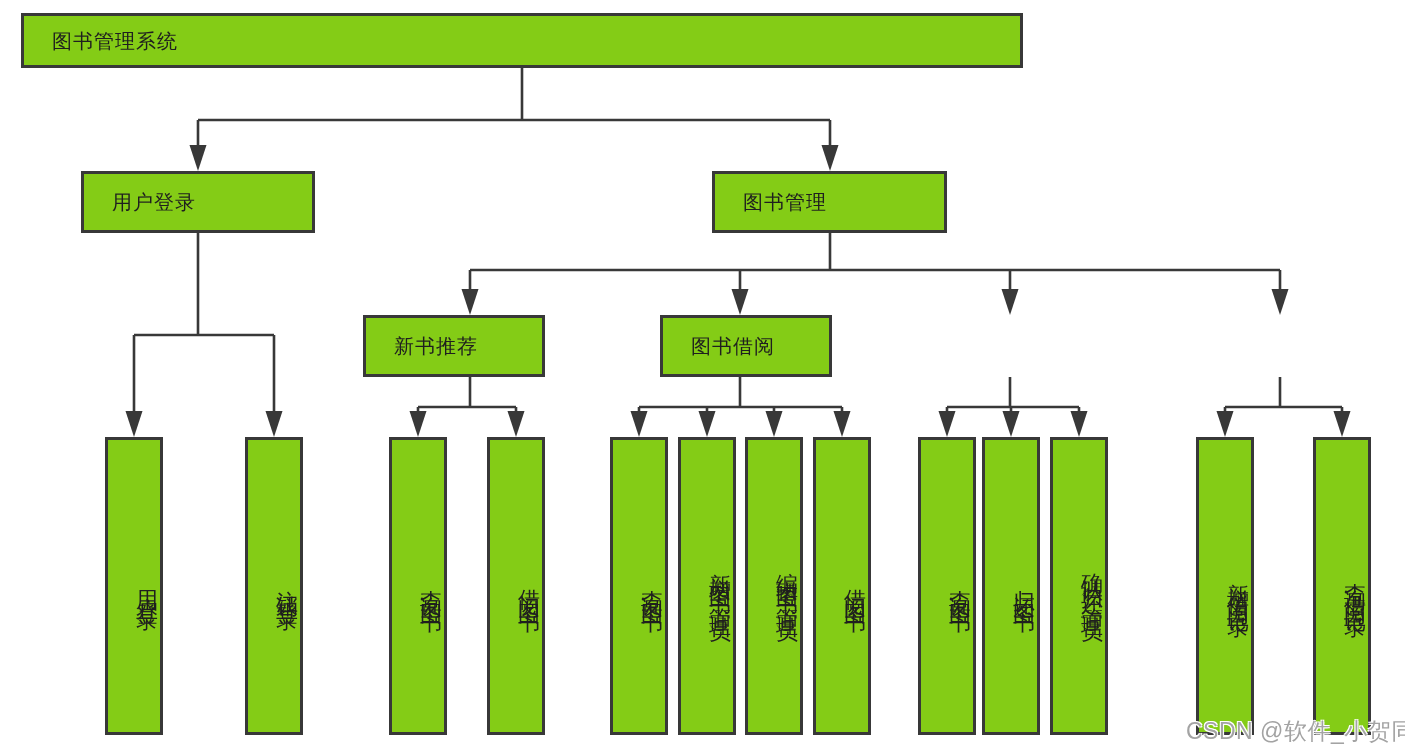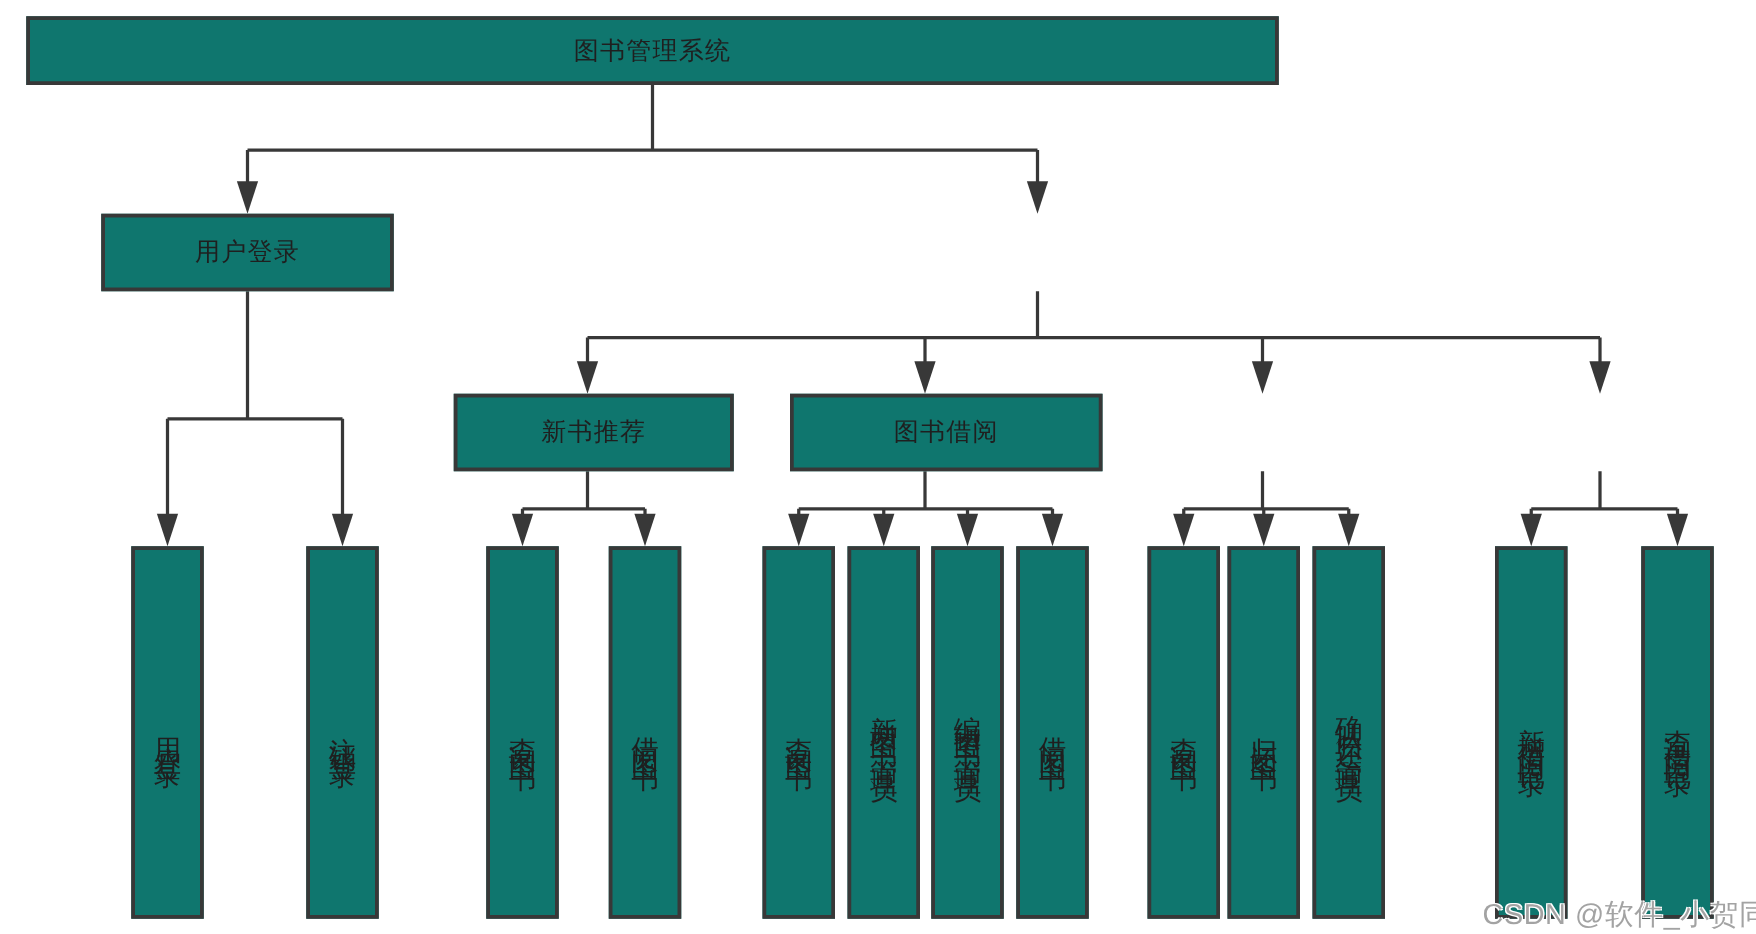--- a/index.html
+++ b/index.html
@@ -11,27 +11,28 @@
   .canvas{
     position:relative;
     width:1405px;height:747px;
     background:var(--bg);
     font-family:"Liberation Sans", sans-serif;
     overflow:hidden;
   }
   svg.connectors{position:absolute;left:0;top:0;z-index:1;}
   .box{
     position:absolute;
-    background:#0f766e;
+    background:#84cc16;
     border:3px solid var(--line);
     box-sizing:border-box;
     display:flex;
     align-items:center;
-    justify-content:center;
+    justify-content:flex-start;
     z-index:2;
+    padding-left:28px;
   }
   .h-label{
     font-size:20px;
     color:var(--text);
     letter-spacing:1px;
     white-space:nowrap;
     line-height:1;
   }
   .lv2{top:171px;height:62px;}
   .lv3{top:315px;height:62px;}
@@ -130,25 +131,28 @@
     </g>
   </svg>
 
   <div class="box" style="left:21px;top:13px;width:1002px;height:55px">
     <span class="h-label">图书管理系统</span>
   </div>
 
   <div class="box lv2" style="left:81px;width:234px">
     <span class="h-label">用户登录</span>
   </div>
+  <div class="box lv2" style="left:712px;width:235px">
+    <span class="h-label">图书管理</span>
+  </div>
 
-  <div class="box lv3" style="left:363px;width:224px">
+  <div class="box lv3" style="left:363px;width:182px">
     <span class="h-label">新书推荐</span>
   </div>
-  <div class="box lv3" style="left:632px;width:250px">
+  <div class="box lv3" style="left:660px;width:172px">
     <span class="h-label">图书借阅</span>
   </div>
 
   <div class="box leaf" style="left:105px">
     <span class="v-label">用户登录</span>
   </div>
   <div class="box leaf" style="left:245px">
     <span class="v-label">注销登录</span>
   </div>
   <div class="box leaf" style="left:389px">

